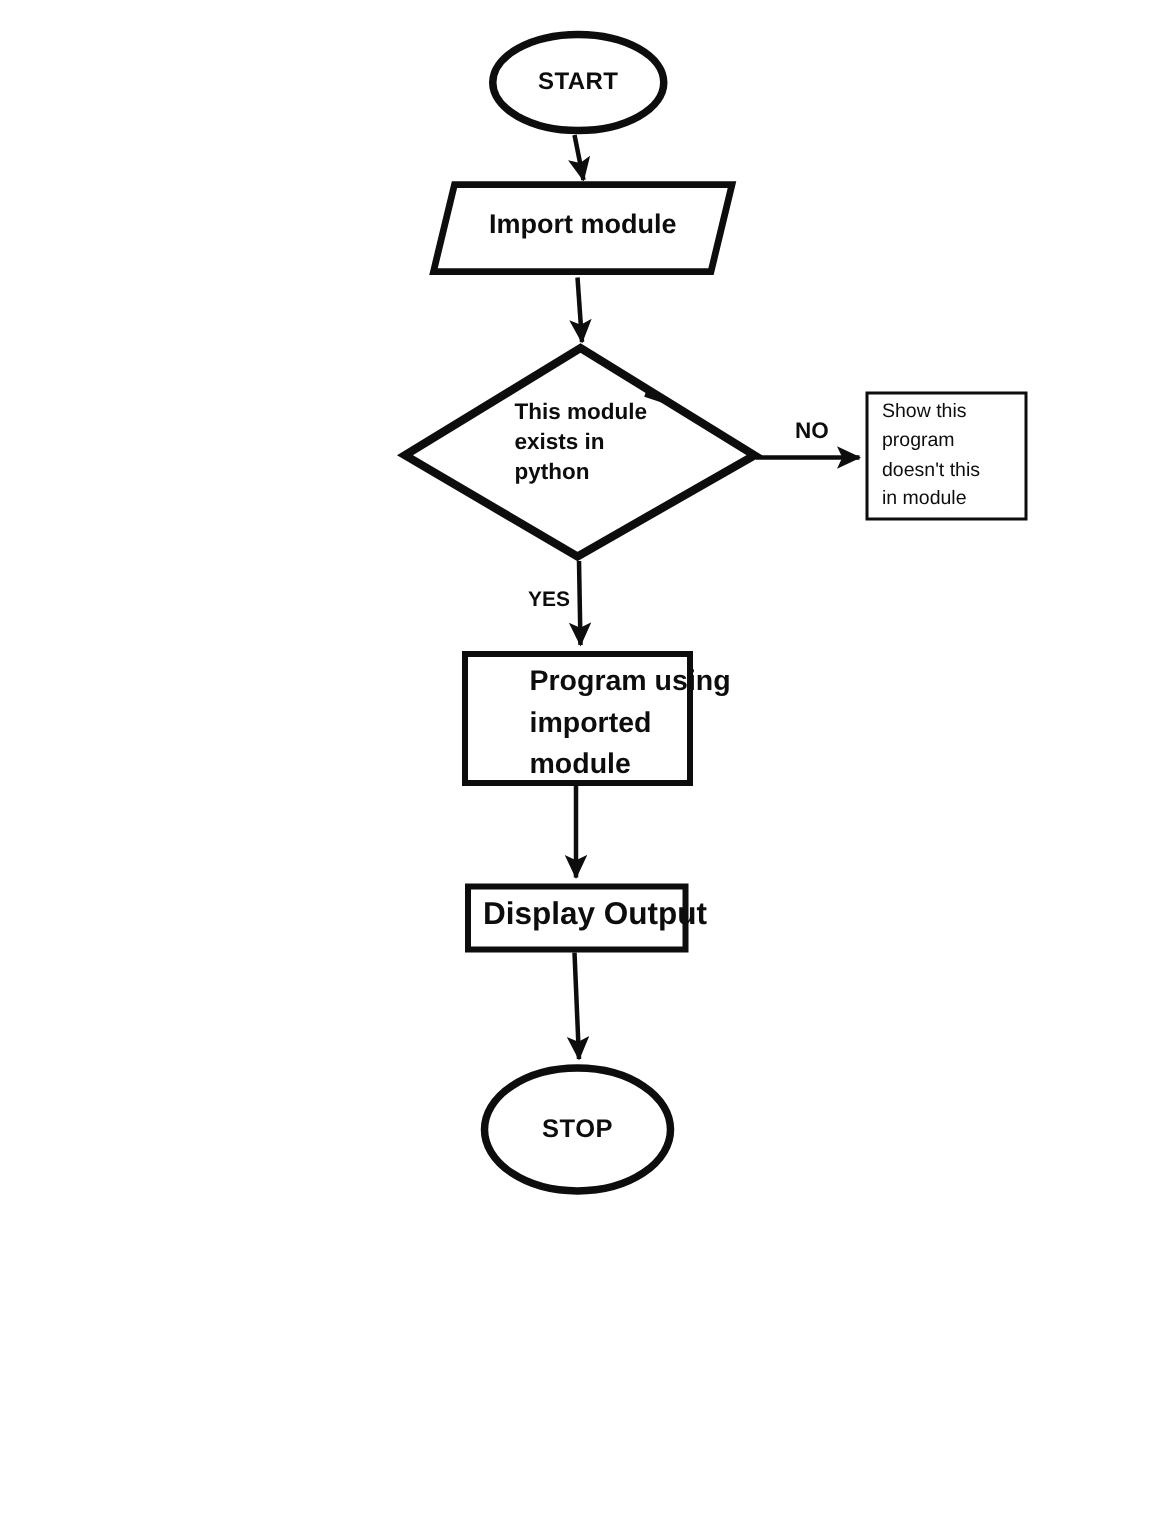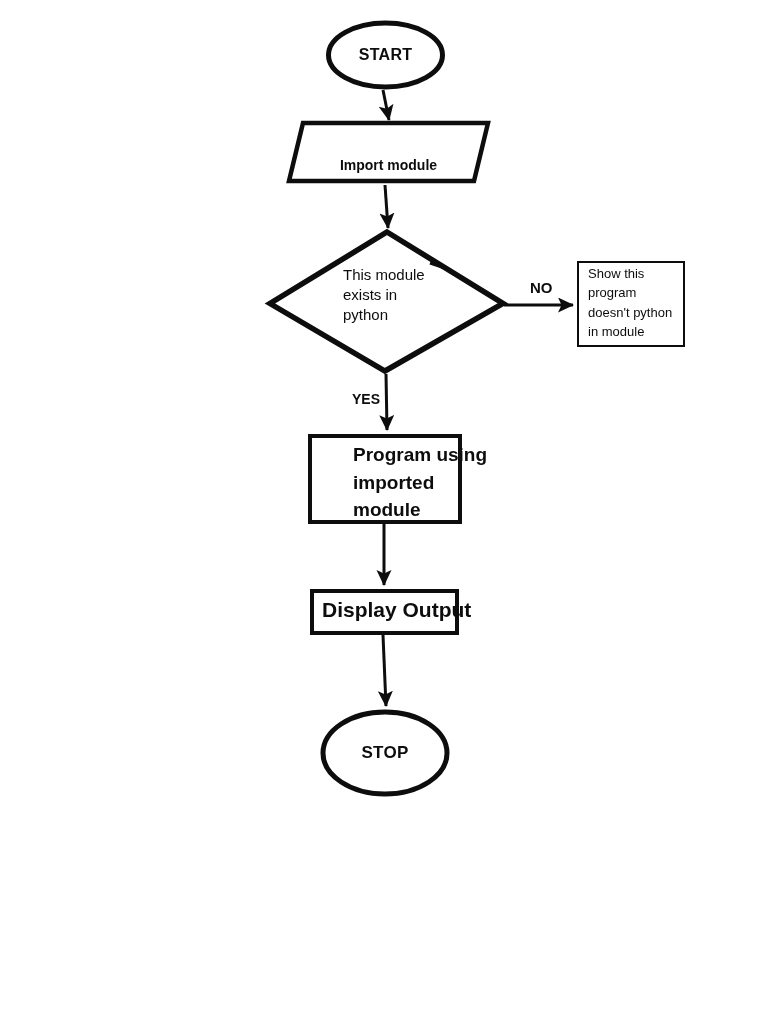--- a/index.html
+++ b/index.html
@@ -27,22 +27,22 @@
     color: #0d0d0d;
     white-space: nowrap;
   }
   .center-box {
     display: flex;
     align-items: center;
     justify-content: center;
     text-align: center;
   }
   .start-label  { left: 328px; top: 23px;  width: 115px; height: 64px; font-size: 16px; font-weight: 700; letter-spacing: .3px; }
-  .import-label { left: 289px; top: 136px; width: 199px; height: 58px; font-size: 14px; font-weight: 700; }
-  .decision-label { left: 343px; top: 265px; font-size: 15px; font-weight: 400; line-height: 20px; white-space: normal; width: 140px; }
+  .import-label { left: 289px; top: 120px; width: 199px; height: 58px; font-size: 18px; font-weight: 700; }
+  .decision-label { left: 343px; top: 265px; font-size: 15px; font-weight: 700; line-height: 20px; white-space: normal; width: 140px; }
   .no-label  { left: 518px; top: 279px; font-size: 15px; font-weight: 700; margin-left: 12px; }
   .nobox-label { left: 588px; top: 264px; width: 92px; font-size: 13px; font-weight: 400; line-height: 19.3px; white-space: normal; }
   .yes-label { left: 352px; top: 391px; font-size: 14px; font-weight: 700; }
   .program-label { left: 321px; top: 441px; font-size: 19px; font-weight: 700; line-height: 27.5px; white-space: normal; width: 135px; margin-left: 32px; }
   .display-label { left: 322px; top: 598px; font-size: 21px; font-weight: 700; }
   .stop-label { left: 323px; top: 712px; width: 124px; height: 82px; font-size: 17px; font-weight: 700; letter-spacing: .3px; }
 </style>
 </head>
 <body>
 
@@ -92,21 +92,21 @@
     <div>This module</div>
     <div>exists in</div>
     <div>python</div>
   </div>
 
   <div class="lbl no-label">NO</div>
 
   <div class="lbl nobox-label">
     <div>Show this</div>
     <div>program</div>
-    <div>doesn't python</div>
+    <div>doesn't this</div>
     <div>in module</div>
   </div>
 
   <div class="lbl yes-label">YES</div>
 
   <div class="lbl program-label">
     <div>Program using</div>
     <div>imported</div>
     <div>module</div>
   </div>

